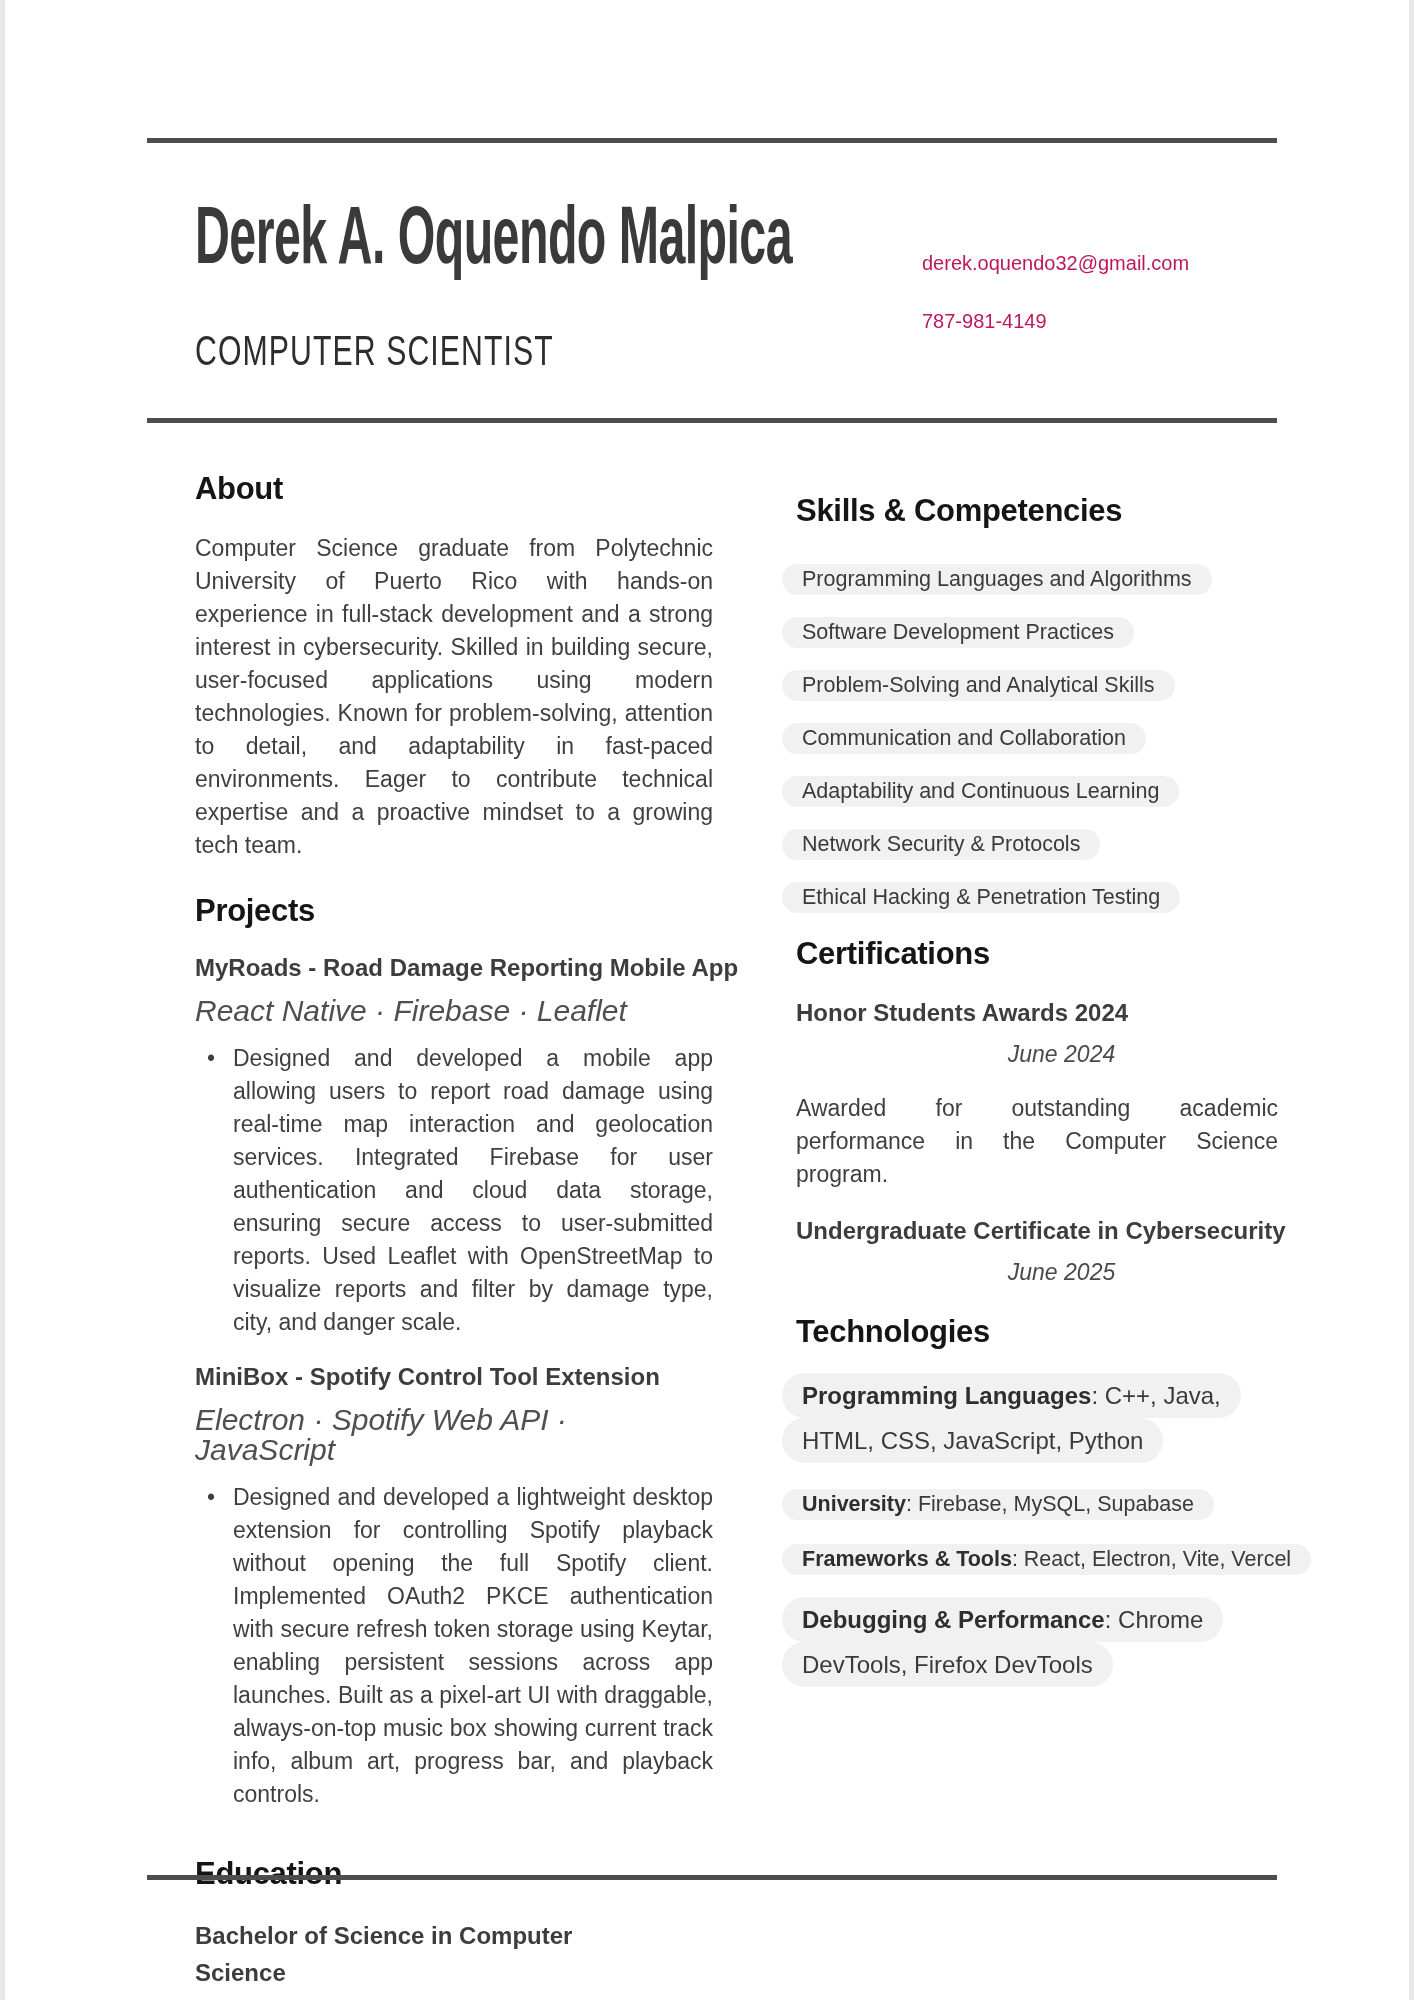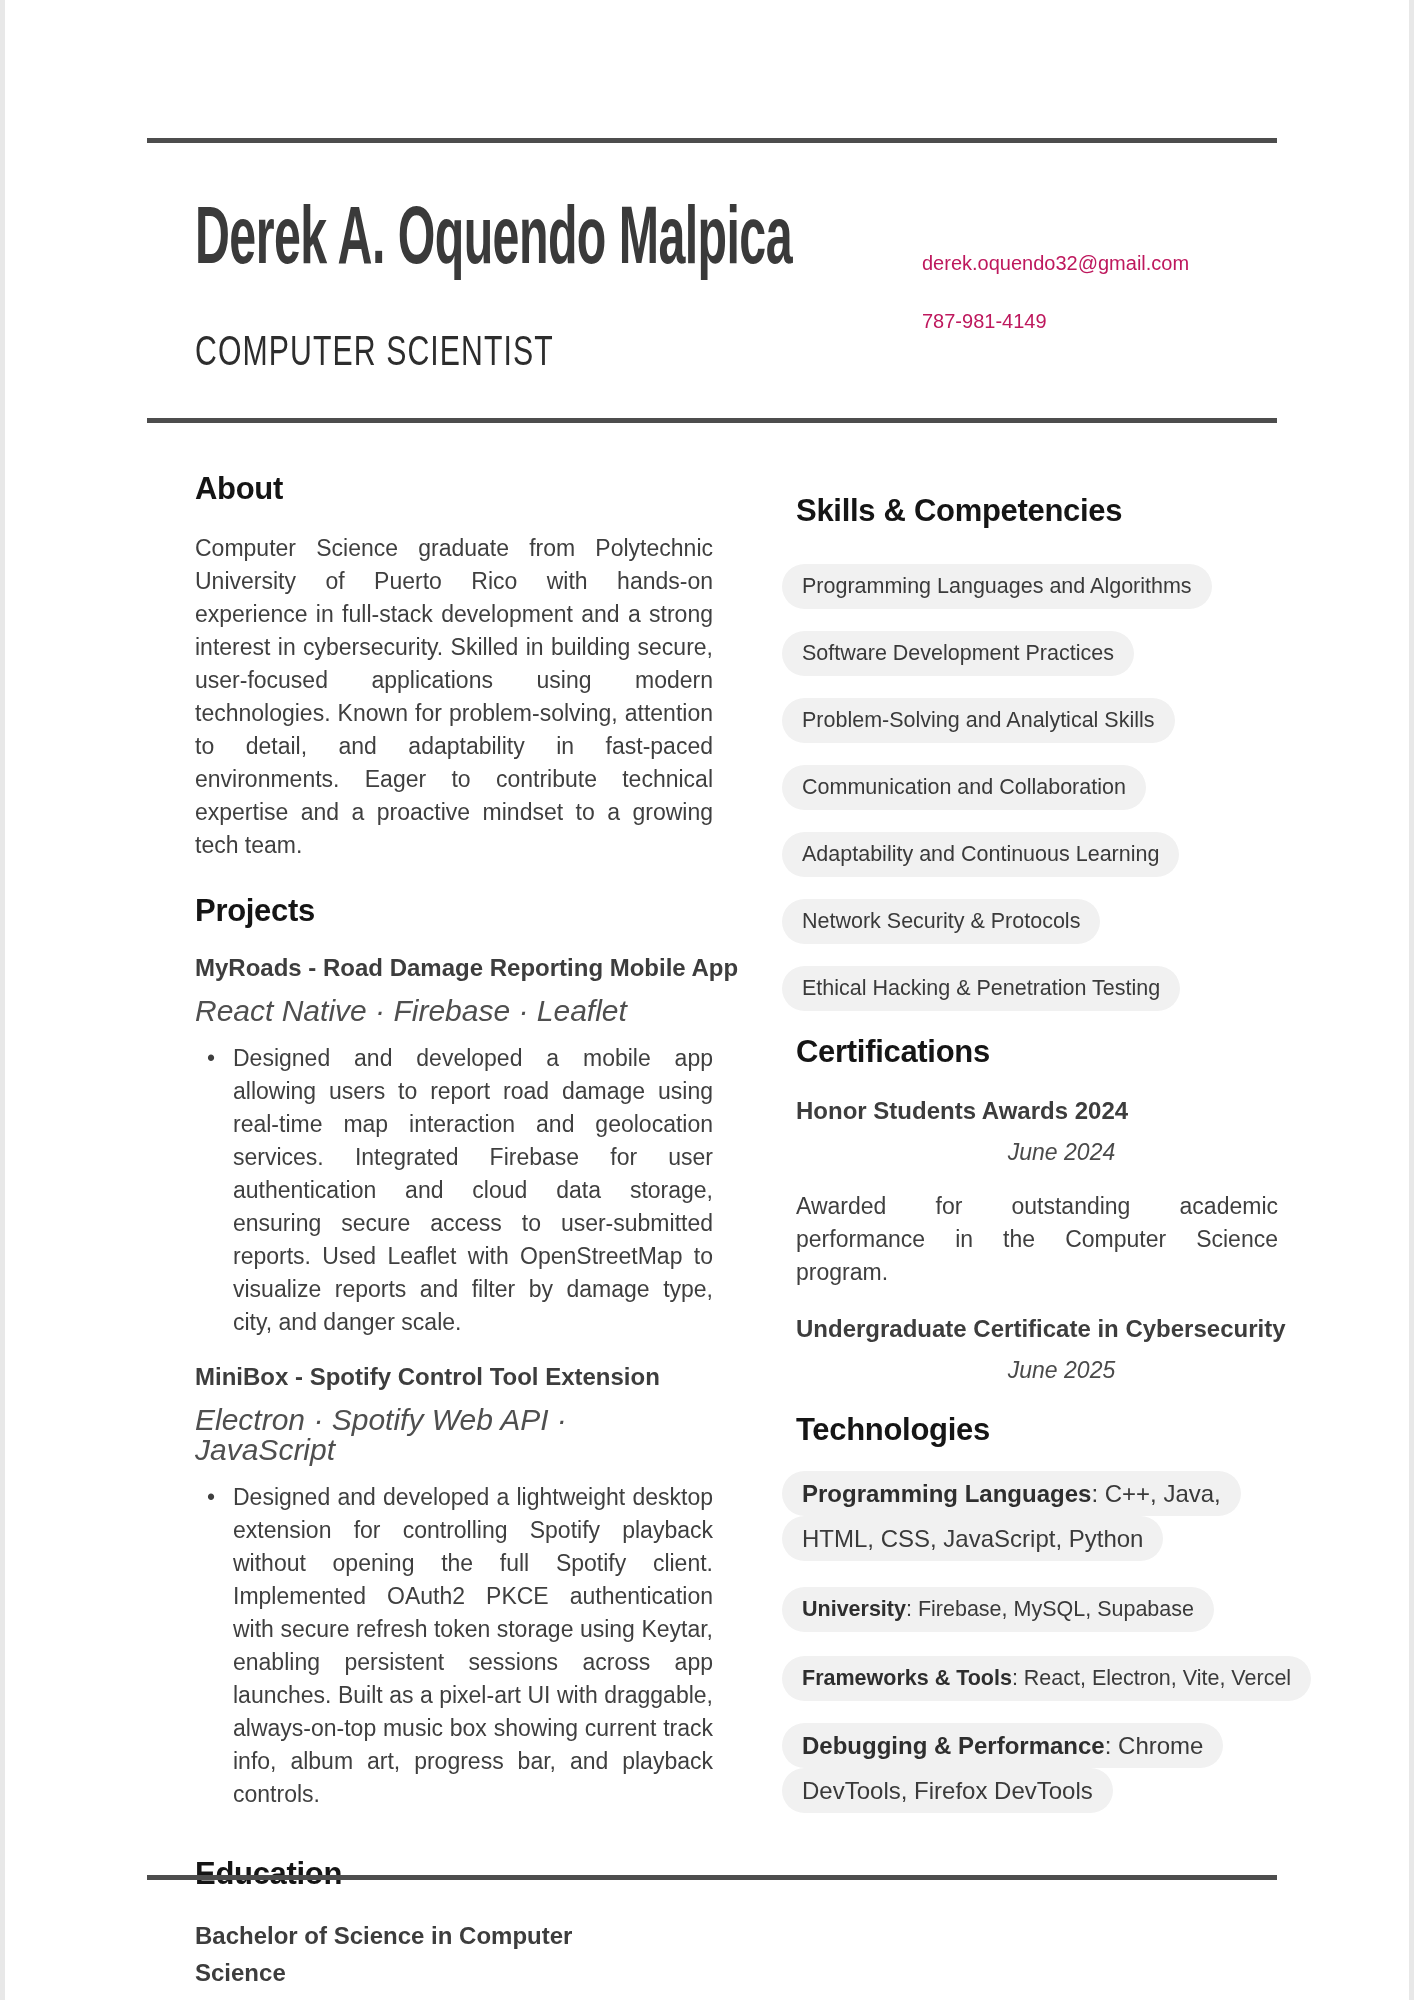--- a/index.html
+++ b/index.html
@@ -51,21 +51,21 @@
 
   .edu-head{margin-top:44px;}
   .degree{white-space:normal;max-width:400px;line-height:37px;margin-top:24px;}
   .school{margin-top:18px;}
 
   
   .skills-head{margin-top:22px;}
   .pill-row{margin-top:0;}
   .pill{
     display:inline-block;background:#f1f1f1;border-radius:25px;
-    padding:9px 20px;font-size:21.5px;line-height:27px;color:#3a3a3a;white-space:nowrap;
+    padding:2px 20px;font-size:21.5px;line-height:27px;color:#3a3a3a;white-space:nowrap;
   }
   .skills-list{margin-top:34px;}
   .skills-list .pill-row{margin-bottom:22px;}
   .certs-head{margin-top:14px;}
   .cert-title{margin-left:14px;margin-top:24px;white-space:nowrap;}
   .cert-date{margin-left:14px;margin-top:10px;font-size:23px;font-style:italic;color:#4a4a4a;line-height:30px;text-align:center;}
   .cert-desc{margin-left:14px;margin-top:10px;width:482px;}
   .tech-head{margin-top:26px;}
   .tech-list{margin-top:6px;}
   .tech-list .pill-row{margin-top:24px;}

